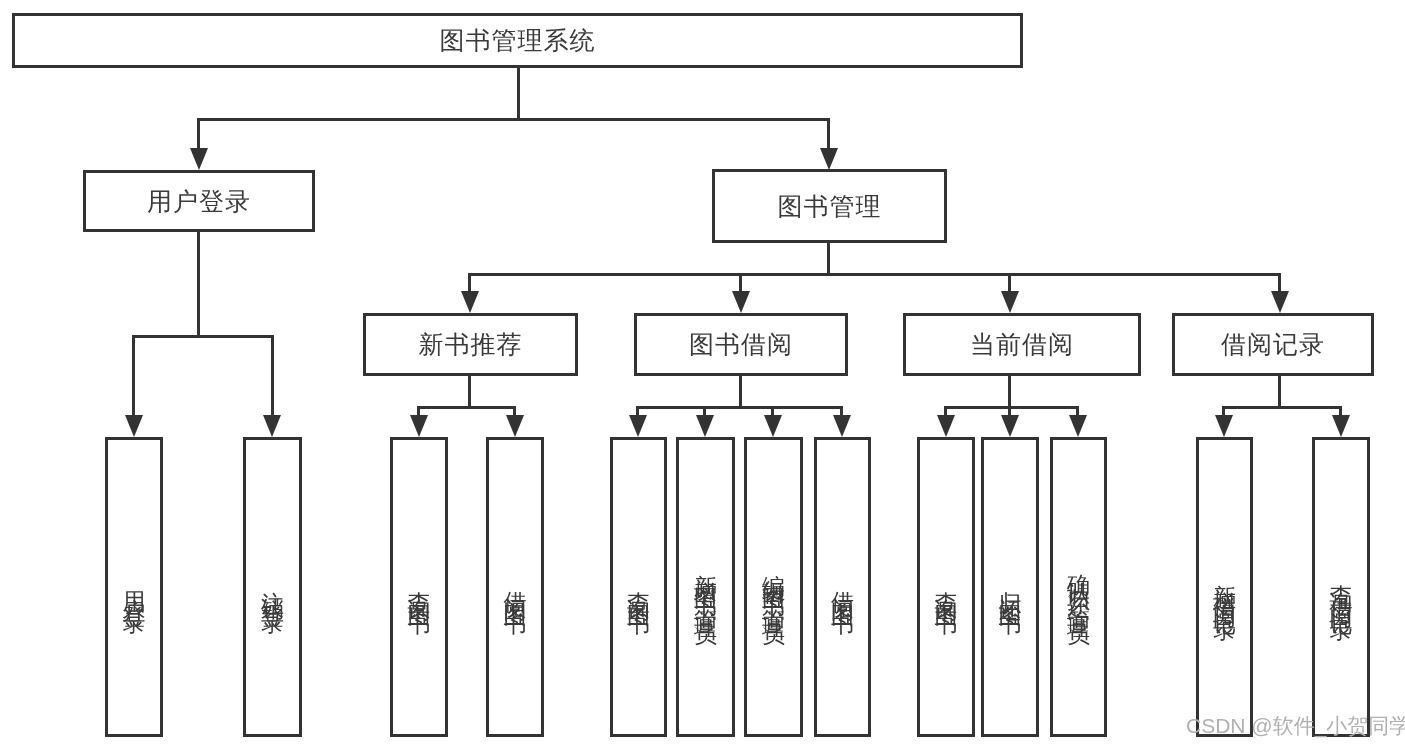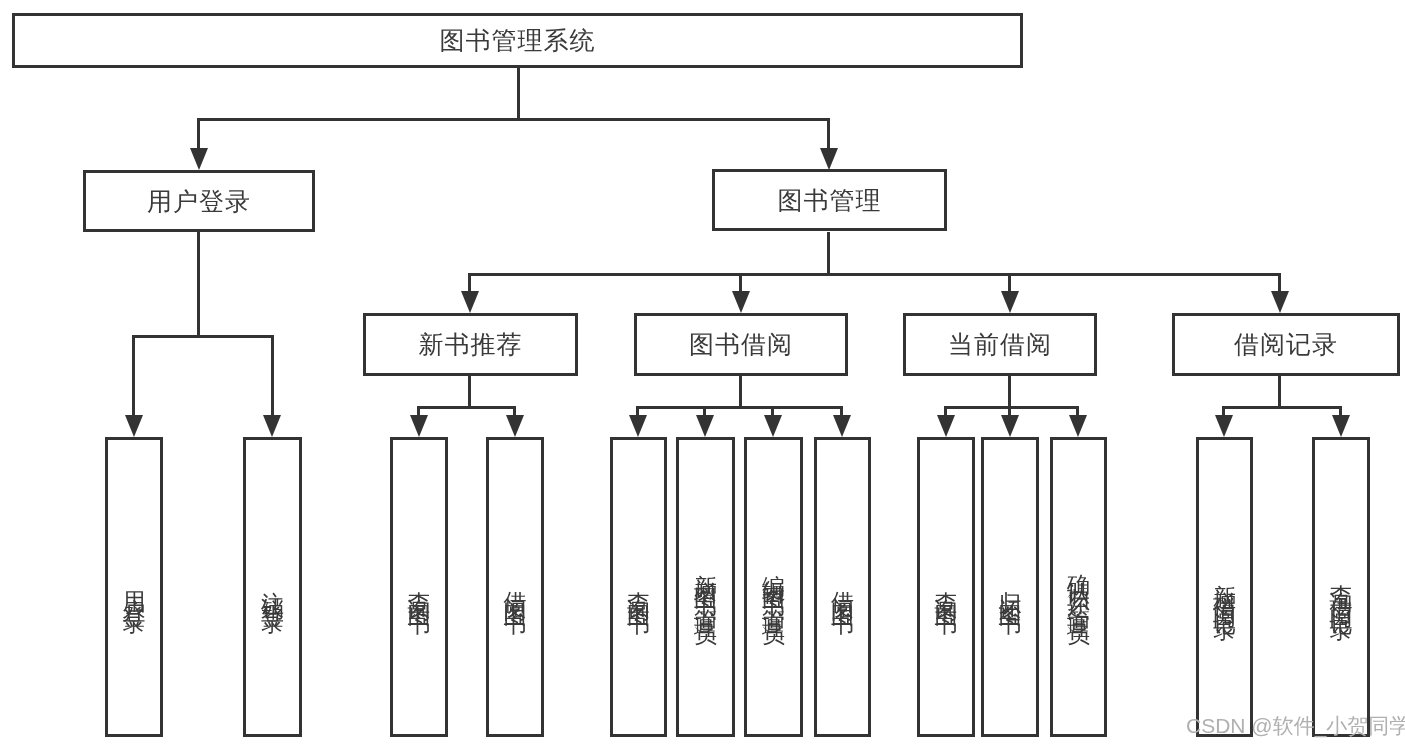--- a/index.html
+++ b/index.html
@@ -129,34 +129,34 @@
   <div class="arrow" style="left:1215px;top:415px"></div>
   <div class="arrow" style="left:1332px;top:415px"></div>
 
   <div class="box" style="left:12px;top:13px;width:1011px;height:55px">
     <span class="hlabel">图书管理系统</span>
   </div>
 
   <div class="box" style="left:83px;top:170px;width:232px;height:62px">
     <span class="hlabel">用户登录</span>
   </div>
-  <div class="box" style="left:712px;top:169px;width:235px;height:62px">
+  <div class="box" style="left:712px;top:169px;width:235px;height:74px">
     <span class="hlabel">图书管理</span>
   </div>
 
   <div class="box" style="left:634px;top:313px;width:214px;height:63px">
     <span class="hlabel">图书借阅</span>
   </div>
   <div class="box" style="left:363px;top:313px;width:215px;height:63px">
     <span class="hlabel">新书推荐</span>
   </div>
-  <div class="box" style="left:903px;top:313px;width:194px;height:63px">
+  <div class="box" style="left:903px;top:313px;width:238px;height:63px">
     <span class="hlabel">当前借阅</span>
   </div>
-  <div class="box" style="left:1172px;top:313px;width:228px;height:63px">
+  <div class="box" style="left:1172px;top:313px;width:202px;height:63px">
     <span class="hlabel">借阅记录</span>
   </div>
 
   <div class="box" style="left:105px;top:437px;width:58px;height:300px">
     <span class="vtext">用户登录</span>
   </div>
   <div class="box" style="left:243px;top:437px;width:59px;height:300px">
     <span class="vtext">注销登录</span>
   </div>
 

